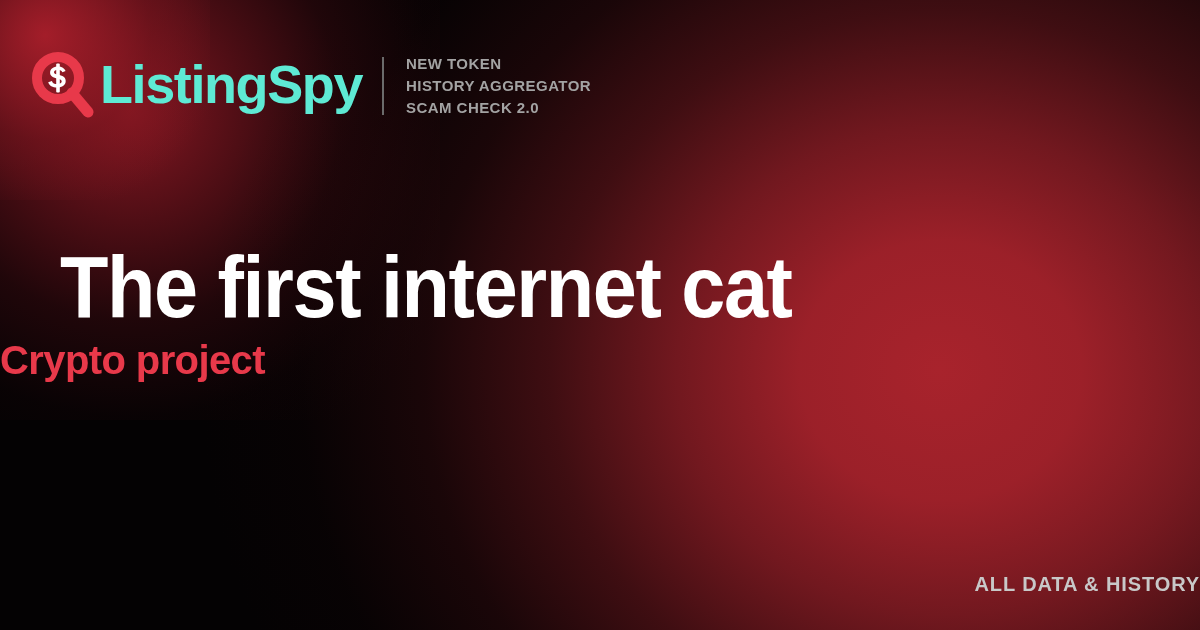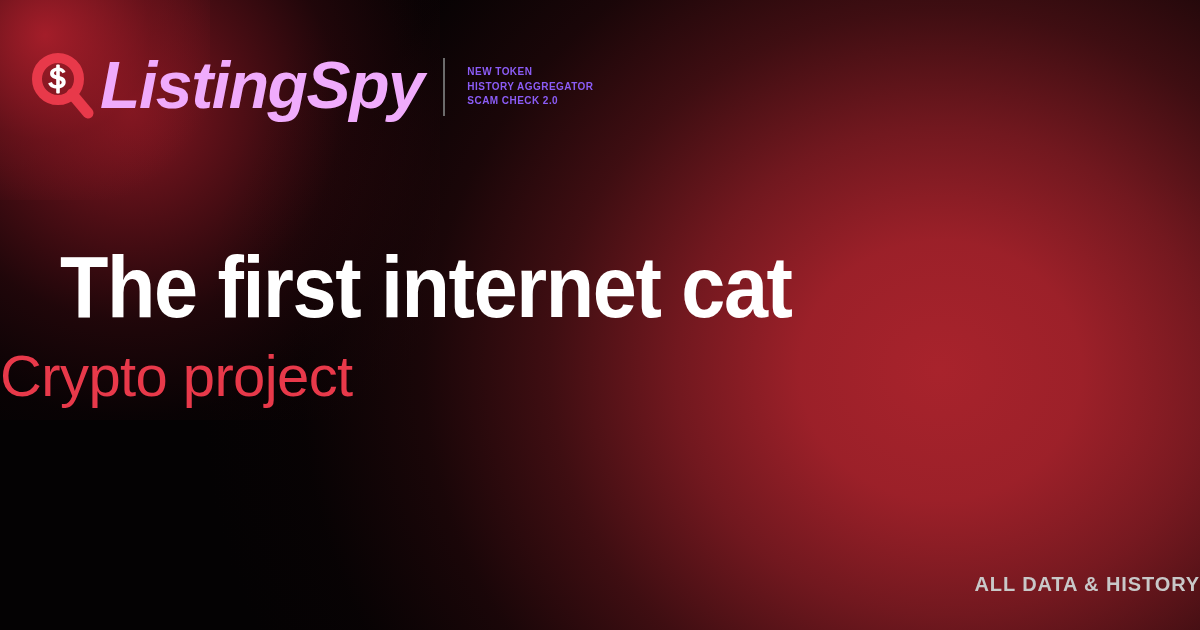--- a/index.html
+++ b/index.html
@@ -83,42 +83,41 @@
     z-index: 5;
   }
   .logo-mark {
     width: 62px;
     height: 68px;
     flex: 0 0 auto;
     margin-right: 6px;
     display: block;
   }
   .logo-word {
-    font-size: 66px;
+    font-size: 54px;
     font-weight: bold;
     letter-spacing: -1.4px;
     line-height: 1;
     white-space: nowrap;
-    color: #f0abfc;
+    color: #5eead4;
     margin-bottom: 4px;
-    font-style: italic;
   }
   .divider {
     width: 2px;
     height: 58px;
     background: #6b6b6b;
     margin: 0 22px 0 20px;
     flex: 0 0 auto;
   }
   .tagline {
-    font-size: 10px;
+    font-size: 15px;
     font-weight: bold;
     line-height: 1.46;
     letter-spacing: 0.45px;
-    color: #8b5cf6;
+    color: #a3a3a3;
     white-space: nowrap;
   }
 
   
   .center {
     position: absolute;
     left: 0;
     right: 0;
     top: 246px;
     z-index: 5;
@@ -126,26 +125,26 @@
   .headline {
     font-size: 88px;
     font-weight: bold;
     line-height: 0.94;
     color: #ffffff;
     letter-spacing: -1.5px;
     transform: scaleX(0.9);
     white-space: nowrap;
   }
   .subhead {
-    font-size: 58px;
-    font-weight: normal;
+    font-size: 40px;
+    font-weight: bold;
     line-height: 1.06;
     color: #e8394a;
     letter-spacing: -0.6px;
-    margin-top: 16px;
+    margin-top: 10px;
     white-space: nowrap;
   }
 
   
   .footer {
     position: absolute;
     left: 0;
     right: 0;
     bottom: 34px;
     text-align: right;

